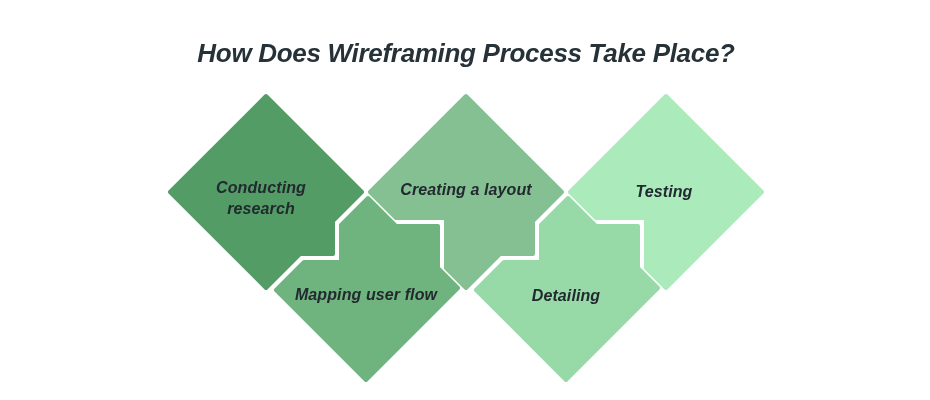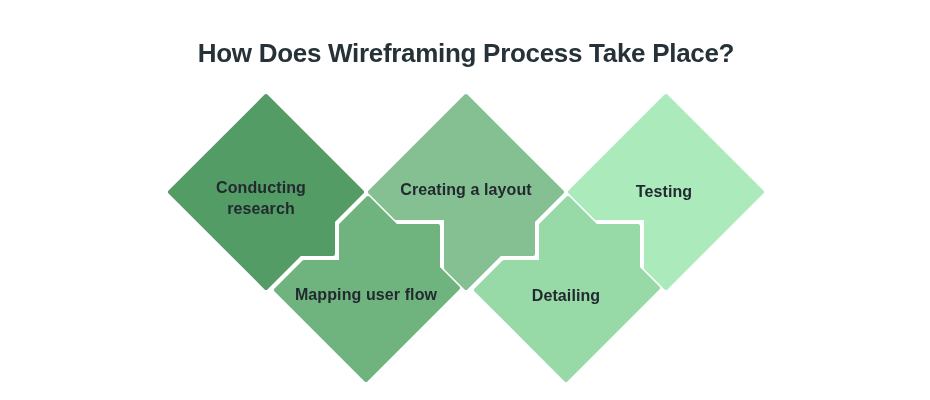--- a/index.html
+++ b/index.html
@@ -7,20 +7,21 @@
     padding: 0;
     background: #ffffff;
   }
   .canvas {
     position: relative;
     width: 930px;
     height: 400px;
     background: #ffffff;
     overflow: hidden;
     font-family: "Liberation Sans", sans-serif;
+    font-style: italic;
   }
   svg { display: block; }
   .title-text {
     font-family: "Liberation Sans", sans-serif;
     font-size: 26px;
     font-weight: 700;
     letter-spacing: -0.3px;
   }
   .step-label {
     font-family: "Liberation Sans", sans-serif;

